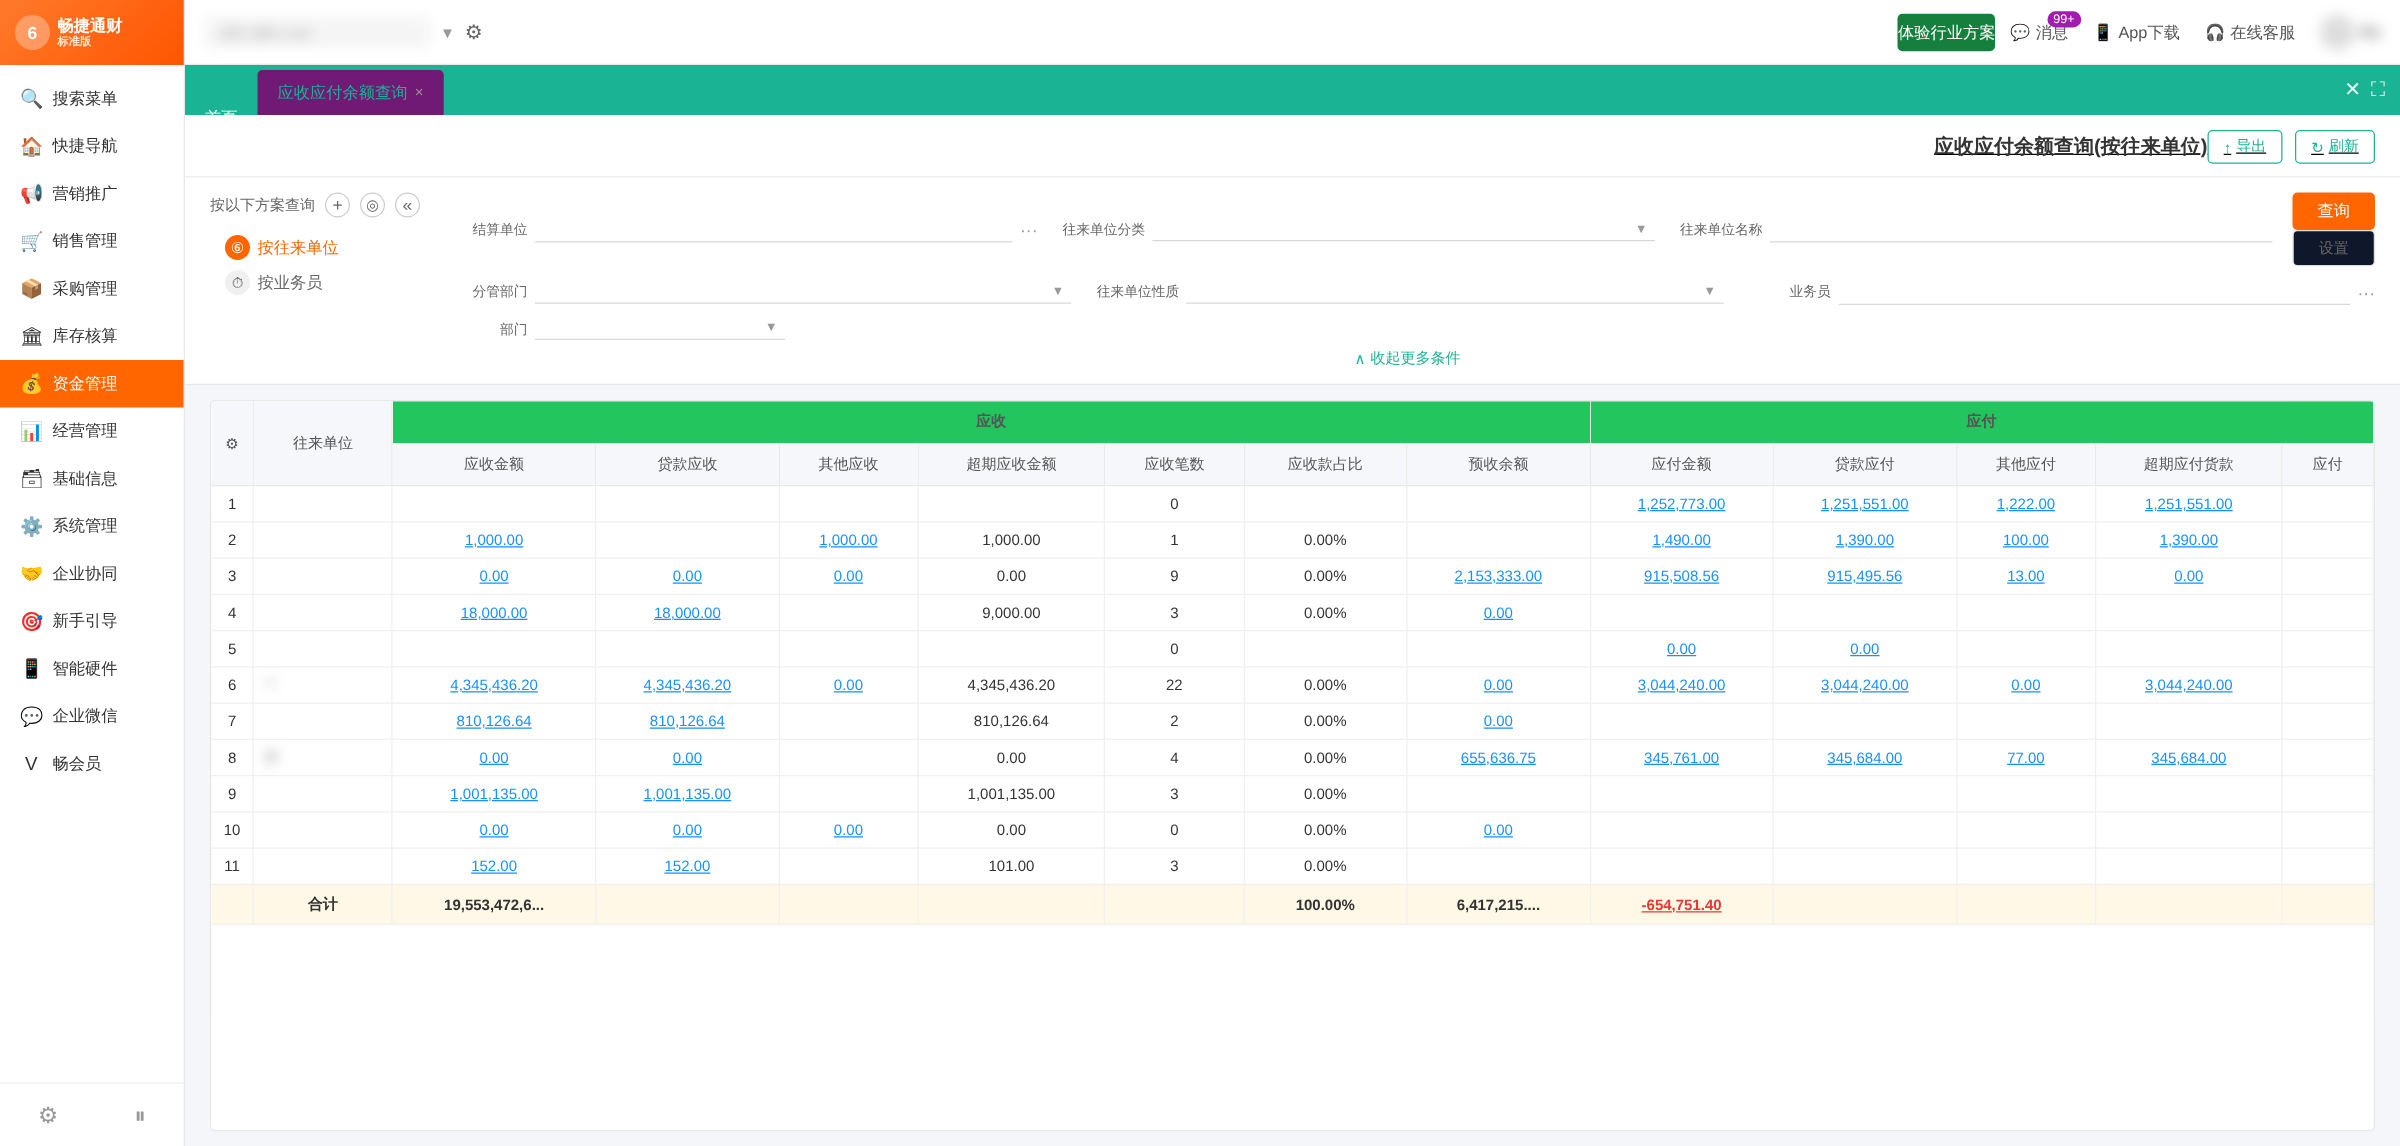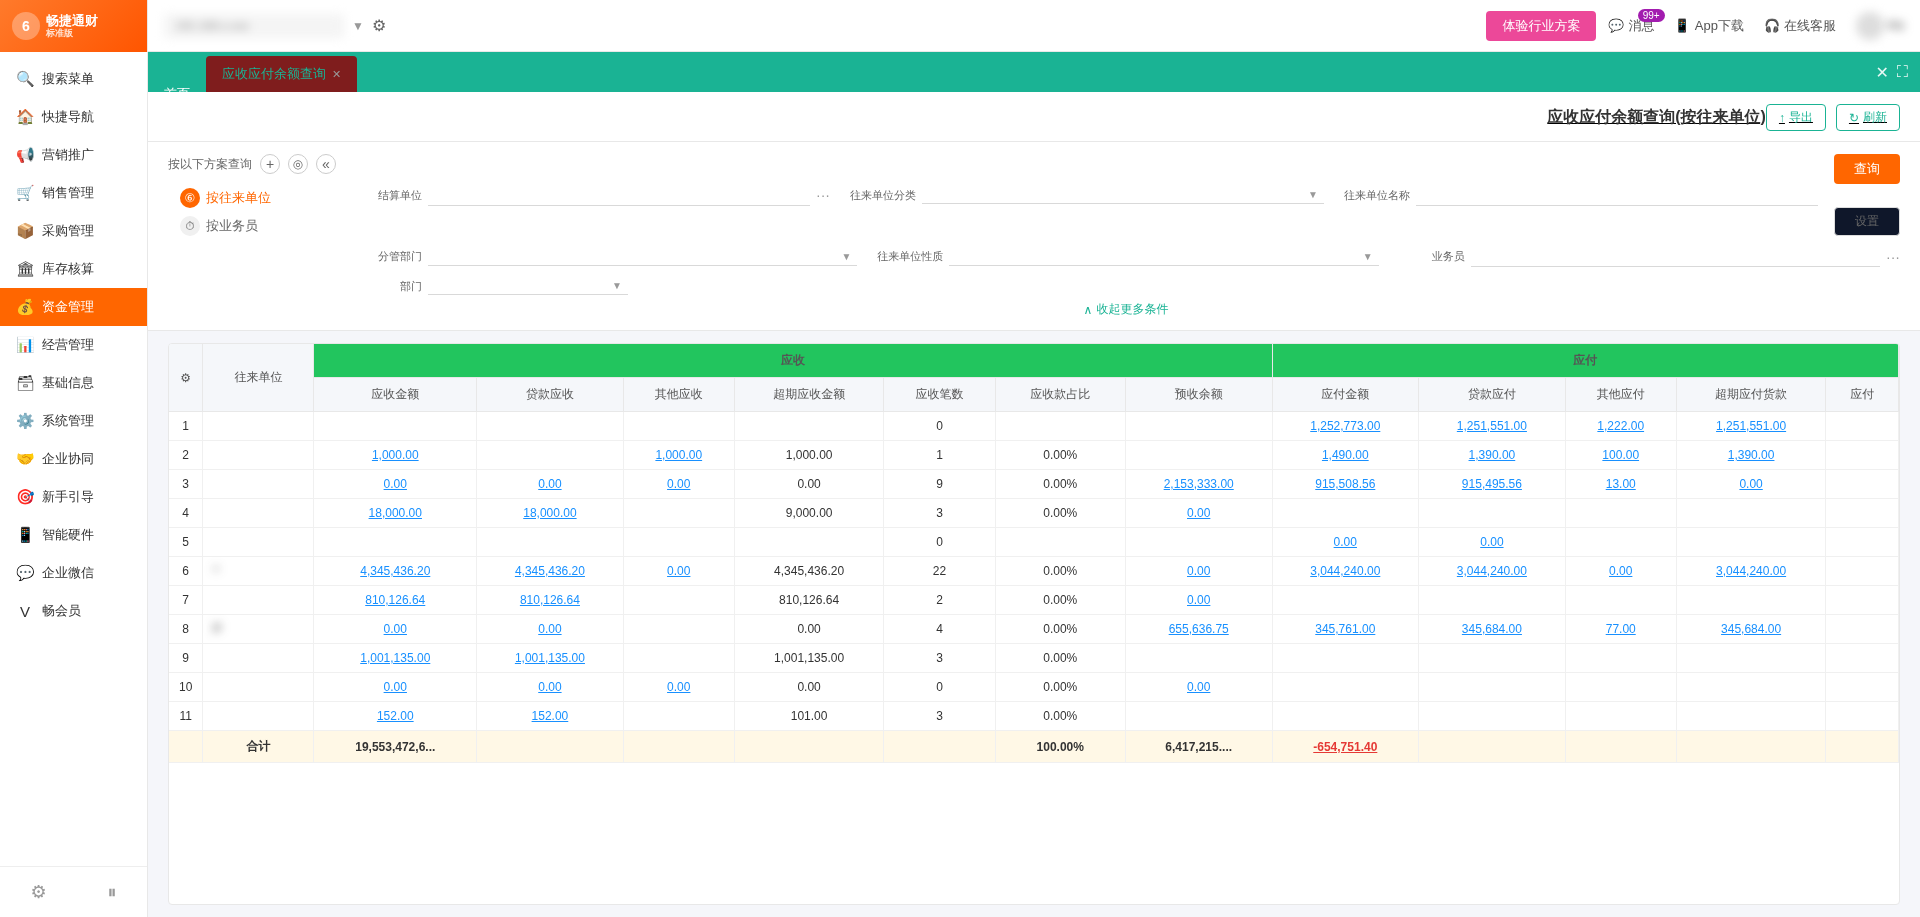--- a/index.html
+++ b/index.html
@@ -20,32 +20,32 @@
 
     
     .main { flex: 1; display: flex; flex-direction: column; overflow: hidden; }
 
     
     .topnav { height: 52px; background: #fff; border-bottom: 1px solid #e8e8e8; display: flex; align-items: center; padding: 0 16px; gap: 12px; }
     .topnav-addr { flex: 1; display: flex; align-items: center; gap: 8px; }
     .topnav-addr-text { color: #999; font-size: 12px; background: #f5f5f5; border: 1px solid #eee; border-radius: 4px; padding: 4px 10px; min-width: 180px; }
     .topnav-addr-arrow { color: #999; cursor: pointer; }
     .topnav-gear { font-size: 16px; color: #666; cursor: pointer; }
-    .topnav-trial { background: #ec4899; color: #fff; border: none; border-radius: 4px; padding: 6px 16px; font-size: 13px; cursor: pointer; }
+    .topnav-trial { background: #15803d; color: #fff; border: none; border-radius: 4px; padding: 6px 0; font-size: 13px; cursor: pointer; }
     .topnav-right { display: flex; align-items: center; gap: 20px; color: #555; font-size: 13px; }
     .topnav-msg { display: flex; align-items: center; gap: 4px; cursor: pointer; position: relative; }
     .badge { background: #a21caf; color: #fff; border-radius: 10px; font-size: 10px; padding: 1px 5px; position: absolute; top: -8px; right: -10px; }
     .topnav-right-item { display: flex; align-items: center; gap: 4px; cursor: pointer; }
     .user-avatar { width: 28px; height: 28px; background: #ddd; border-radius: 50%; }
 
     
     .tabbar { background: #1ab394; display: flex; align-items: center; height: 40px; padding: 0 0 0 0; }
     .tab { display: flex; align-items: center; gap: 6px; padding: 0 16px; height: 25px; color: rgba(255,255,255,0.85); cursor: pointer; font-size: 13px; position: relative; margin-top: 44px; }
     .tab.home { color: #fff; font-size: 13px; }
-    .tab.active { background: #7f1d1d; color: #1ab394; border-radius: 4px 4px 0 0; margin-top: 4px; height: 36px; align-items: center; }
+    .tab.active { background: #701a75; color: #1ab394; border-radius: 4px 4px 0 0; margin-top: 4px; height: 36px; align-items: center; font-family: Liberation Mono, monospace; }
     .tab-close { font-size: 11px; color: #999; cursor: pointer; }
     .tabbar-right { margin-left: auto; display: flex; align-items: center; gap: 8px; padding-right: 12px; color: rgba(255,255,255,0.9); font-size: 16px; cursor: pointer; }
 
     
     .content { flex: 1; overflow: hidden; display: flex; flex-direction: column; background: #f5f6fa; }
 
     
     .page-header { background: #fff; padding: 12px 20px 0 20px; border-bottom: 1px solid #e8e8e8; }
     .page-title-row { display: flex; align-items: center; justify-content: flex-end; padding-bottom: 10px; text-decoration: underline; }
     .page-title { font-size: 16px; font-weight: bold; color: #333; }
@@ -64,21 +64,21 @@
     .filter-row { display: flex; align-items: center; gap: 16px; }
     .filter-group { display: flex; align-items: center; gap: 6px; flex: 1; }
     .filter-field-label { color: #666; font-size: 11px; min-width: 70px; text-align: right; white-space: nowrap; }
     .filter-input { flex: 1; border: none; border-bottom: 1px solid #d9d9d9; padding: 3px 6px; font-size: 12px; outline: none; background: transparent; }
     .filter-select { flex: 1; border: none; border-bottom: 1px solid #d9d9d9; padding: 3px 6px; font-size: 12px; background: transparent; display: flex; align-items: center; justify-content: space-between; cursor: pointer; }
     .filter-dots { color: #999; cursor: pointer; font-size: 14px; }
     .filter-arrow { color: #999; font-size: 10px; }
     .collapse-more { text-align: center; color: #1ab394; cursor: pointer; font-size: 12px; padding: 6px 0 0; display: flex; align-items: center; justify-content: center; gap: 4px; }
     .btn-query { background: #ff6600; color: #fff; border: none; border-radius: 4px; padding: 6px 20px; cursor: pointer; font-size: 13px; }
     .btn-setting { background: #0f172a; color: #666; border: 1px solid #ddd; border-radius: 4px; padding: 5px 16px; cursor: pointer; font-size: 12px; }
-    .query-btn-group { display: flex; flex-direction: column; gap: 23px; }
+    .query-btn-group { display: flex; flex-direction: column; gap: 0; }
 
     
     .query-mode { padding: 0 0 8px 4px; }
     .query-mode-item { display: flex; align-items: center; gap: 6px; padding: 4px 8px; cursor: pointer; color: #ff6600; font-size: 13px; }
     .query-mode-item .qm-icon { width: 20px; height: 20px; border-radius: 50%; display: flex; align-items: center; justify-content: center; font-size: 11px; }
     .query-mode-item.inactive { color: #666; }
     .query-mode-item.inactive .qm-icon { background: #f0f0f0; color: #666; }
 
     
     .table-section { flex: 1; overflow: hidden; display: flex; flex-direction: column; padding: 12px 20px; }

